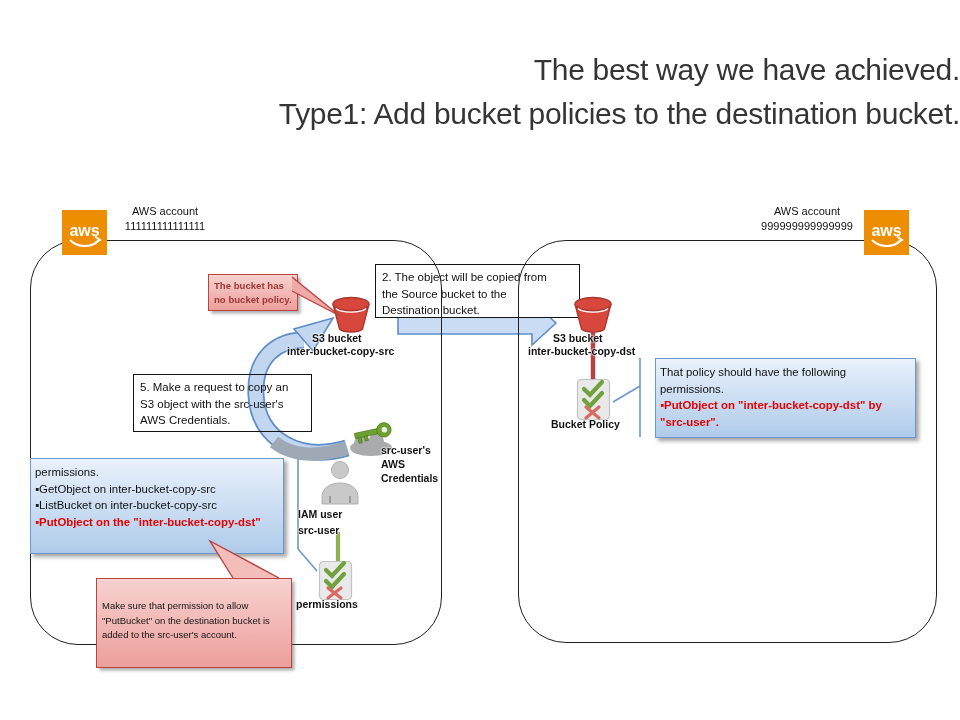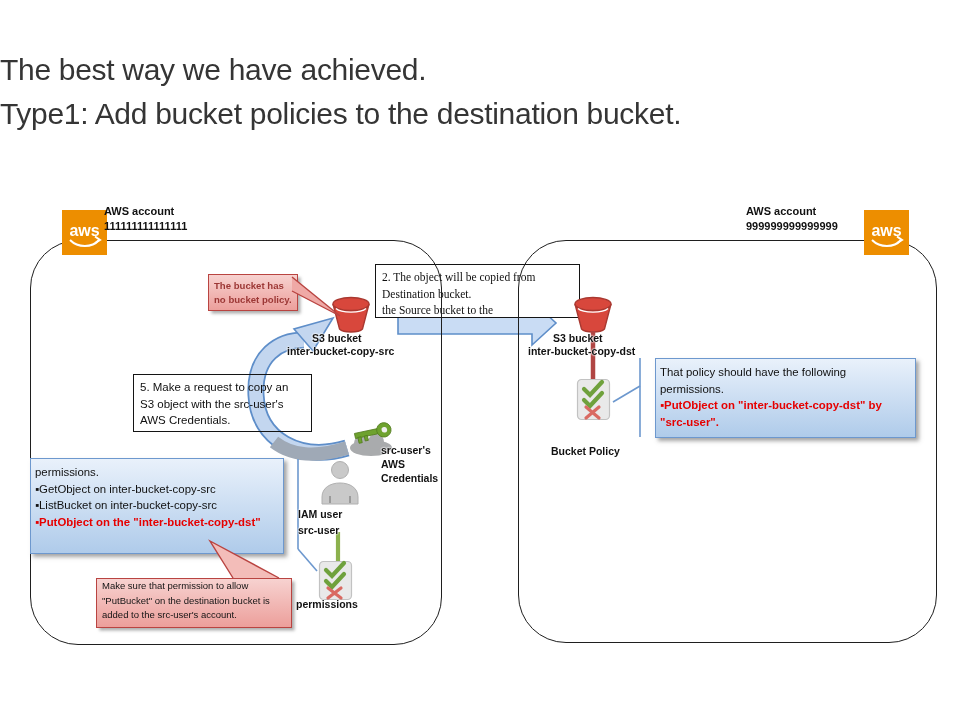--- a/index.html
+++ b/index.html
@@ -1,43 +1,43 @@
 <!DOCTYPE html>
 <html><head>
 <meta charset="utf-8">
 <style>
   html,body{margin:0;padding:0;background:#fff;}
   .slide{position:relative;width:960px;height:720px;background:#fff;overflow:hidden;
          font-family:"Liberation Sans",sans-serif;}
   .abs{position:absolute;}
   
-  .title{left:0;top:48px;width:960px;text-align:left;font-size:30px;line-height:44px;
+  .title{left:0;top:48px;width:960px;text-align:right;font-size:30px;line-height:44px;
          color:#353535;letter-spacing:-0.3px;}
   
   .acct-rect{border:1.6px solid #1f1f1f;border-radius:48px;background:transparent;z-index:3;pointer-events:none;}
   
   .aws-logo{width:45px;height:45px;background:#ED8E00;z-index:5;}
   .aws-logo svg{display:block;}
   
   .lbl{font-weight:bold;font-size:10.5px;line-height:13px;text-align:left;color:#111;z-index:5;
        text-shadow:0 0 2px #fff,0 0 2px #fff,0 0 2px #fff;}
-  .acct-lbl{font-weight:bold;font-size:11px;line-height:15px;text-align:left;color:#111;z-index:5;}
+  .acct-lbl{font-weight:normal;font-size:11px;line-height:15px;text-align:center;color:#111;z-index:5;}
   
   .stepbox{border:1.6px solid #141414;font-size:11.5px;line-height:16.5px;color:#101010;
            padding:4px 6px;z-index:2;}
   
   .bluebox{background:linear-gradient(#E9F1FB,#AFCBEA);border:1.2px solid #6D98CE;
            box-shadow:3px 3px 4px rgba(90,90,90,.55);font-size:11.4px;line-height:16.6px;
            color:#101010;padding:5px 4px;z-index:6;}
   .redline{color:#E60000;font-weight:bold;}
   
   .callout{background:linear-gradient(#F7D2D0,#EC9F9B);border:1.4px solid #B94441;
            box-shadow:2.5px 2.5px 3px rgba(90,90,90,.5);z-index:6;}
   .callout-dark{font-weight:bold;font-size:9.6px;line-height:13.5px;color:#9C3735;padding:4px 5px;}
-  .callout-blk{font-size:9.5px;line-height:14.5px;color:#141414;padding:0 5px;}
+  .callout-blk{font-size:9.5px;line-height:14.5px;color:#141414;padding:20px 5px;}
   svg.layer{position:absolute;left:0;top:0;z-index:1;}
   svg.layer2{position:absolute;left:0;top:0;z-index:4;}
   svg.layer3{position:absolute;left:0;top:0;z-index:7;}
 </style>
 </head>
 <body>
 
 <div class="slide">
 
   <div class="abs title">
@@ -57,24 +57,24 @@
     <g>
       <polygon points="398,313 532,313 532,301 556,323 532,345 532,334 398,334" fill="#C9DCF4" stroke="#5E8EC9" stroke-width="1.6"></polygon>
     </g>
   </svg>
 
   <div class="abs stepbox" style="left:133px;top:374px;width:165px;height:48px;background:transparent;">
     <div>5. Make a request to copy an</div>
     <div>S3 object with the src-user's</div>
     <div>AWS Credentials.</div>
   </div>
-  <div class="abs stepbox" style="left:375px;top:264px;width:191px;height:44px;background:#fff;font-family:Liberation Serif, serif;">
+  <div class="abs stepbox" style="left:375px;top:264px;width:191px;height:44px;background:#fff;">
     <div>2. The object will be copied from</div>
+    <div>the Source bucket to the</div>
     <div>Destination bucket.</div>
-    <div>the Source bucket to the</div>
   </div>
 
   <div class="abs acct-rect" style="left:30px;top:240px;width:410px;height:403px;"></div>
   <div class="abs acct-rect" style="left:518px;top:240px;width:417px;height:401px;"></div>
 
   <div class="abs aws-logo" style="left:62px;top:210px;">
     <svg width="45" height="45" viewBox="0 0 45 45">
       <text x="22.5" y="26" text-anchor="middle" font-family="Liberation Sans,sans-serif" font-size="16" font-weight="bold" fill="#fff">aws</text>
       <path d="M8,30 C16,38 30,38 37,30" fill="none" stroke="#fff" stroke-width="2"></path>
       <path d="M33,33 L38,30 L33,26.5" fill="none" stroke="#fff" stroke-width="2"></path>
@@ -167,21 +167,21 @@
   <div class="abs lbl" style="left:349px;top:443px;width:70px;line-height:14px;margin-left:32px;">
     <div>src-user's</div>
     <div>AWS</div>
     <div>Credentials</div>
   </div>
   <div class="abs lbl" style="left:298px;top:506px;width:80px;line-height:16px;">
     <div>IAM user</div>
     <div>src-user</div>
   </div>
   <div class="abs lbl" style="left:296px;top:598px;width:84px;">permissions</div>
-  <div class="abs lbl" style="left:551px;top:445px;width:84px;">Bucket Policy</div>
+  <div class="abs lbl" style="left:551px;top:418px;width:84px;">Bucket Policy</div>
 
   <div class="abs callout callout-dark" style="left:208px;top:274px;width:78px;height:27px;">
     <div>The bucket has</div>
     <div>no bucket policy.</div>
   </div>
 
   <div class="abs bluebox" style="left:30px;top:458px;width:244px;height:84px;">
     <div>permissions.</div>
     <div>▪GetObject on inter-bucket-copy-src</div>
     <div>▪ListBucket on inter-bucket-copy-src</div>

